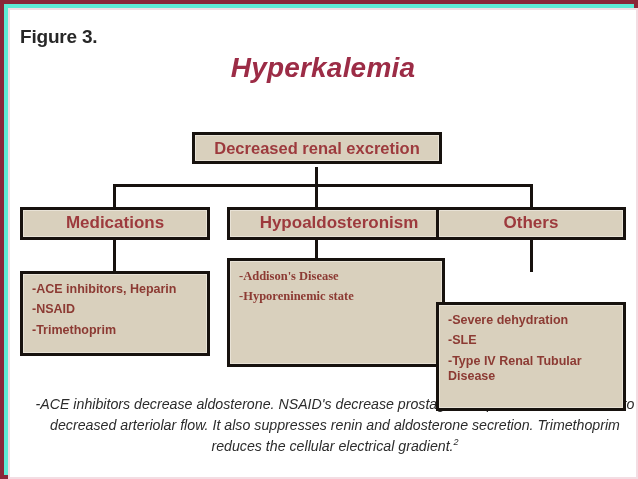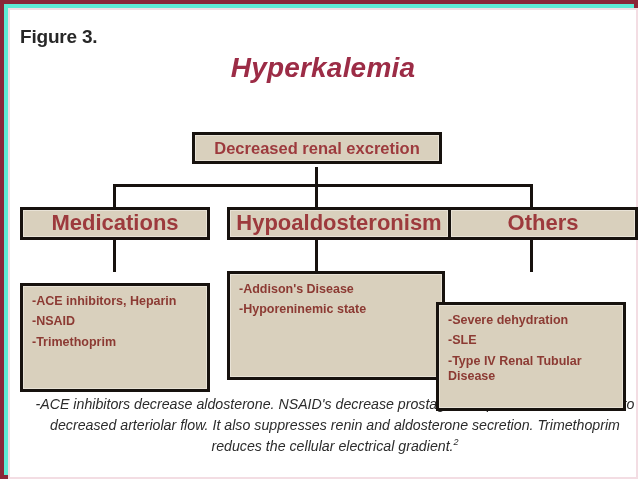--- a/index.html
+++ b/index.html
@@ -56,21 +56,21 @@
   
   .node {
     position: absolute;
     box-sizing: border-box;
     background: #d9d0bd;
     border: 3px solid #17120e;
     box-shadow: 0 0 0 1px #e8e2d6 inset;
     z-index: 3;
   }
   .node-title {
-    font-size: 22px;
+    font-size: 17px;
     font-weight: bold;
     color: #9d3a3d;
     text-align: center;
     line-height: 1.1;
   }
 
   #node-root {
     left: 188px; top: 128px;
     width: 250px; height: 32px;
     display: flex; align-items: center; justify-content: center;
@@ -83,34 +83,34 @@
     display: flex; align-items: center; justify-content: center;
   }
   #node-hypoaldosteronism {
     left: 223px; top: 203px;
     width: 224px; height: 33px;
     display: flex; align-items: center; justify-content: center;
   }
   #node-others {
     left: 432px; top: 203px;
     width: 190px; height: 33px;
-    display: flex; align-items: center; justify-content: center; margin-left: 12px;
+    display: flex; align-items: center; justify-content: center;
   }
 
   .detail-box {
     position: absolute;
     box-sizing: border-box;
     background: #d9d0bd;
     border: 3px solid #17120e;
     box-shadow: 0 0 0 1px #e8e2d6 inset;
     padding: 8px 9px 6px 9px;
     z-index: 3;
   }
-  #detail-medications      { left: 16px;  top: 267px; width: 190px; height: 109px; margin-top: 12px; }
-  #detail-hypoaldosteronism{ left: 223px; top: 267px; width: 218px; height: 109px; }
+  #detail-medications      { left: 16px;  top: 267px; width: 190px; height: 85px; }
+  #detail-hypoaldosteronism{ left: 223px; top: 254px; width: 218px; height: 109px; font-family: Liberation Serif, serif; }
   #detail-others           { left: 432px; top: 267px; width: 190px; height: 109px; margin-top: 31px; }
 
   .detail-item {
     font-size: 12.5px;
     font-weight: bold;
     color: #8c3a33;
     line-height: 1.22;
     margin-bottom: 5px;
     white-space: pre-line;
   }

